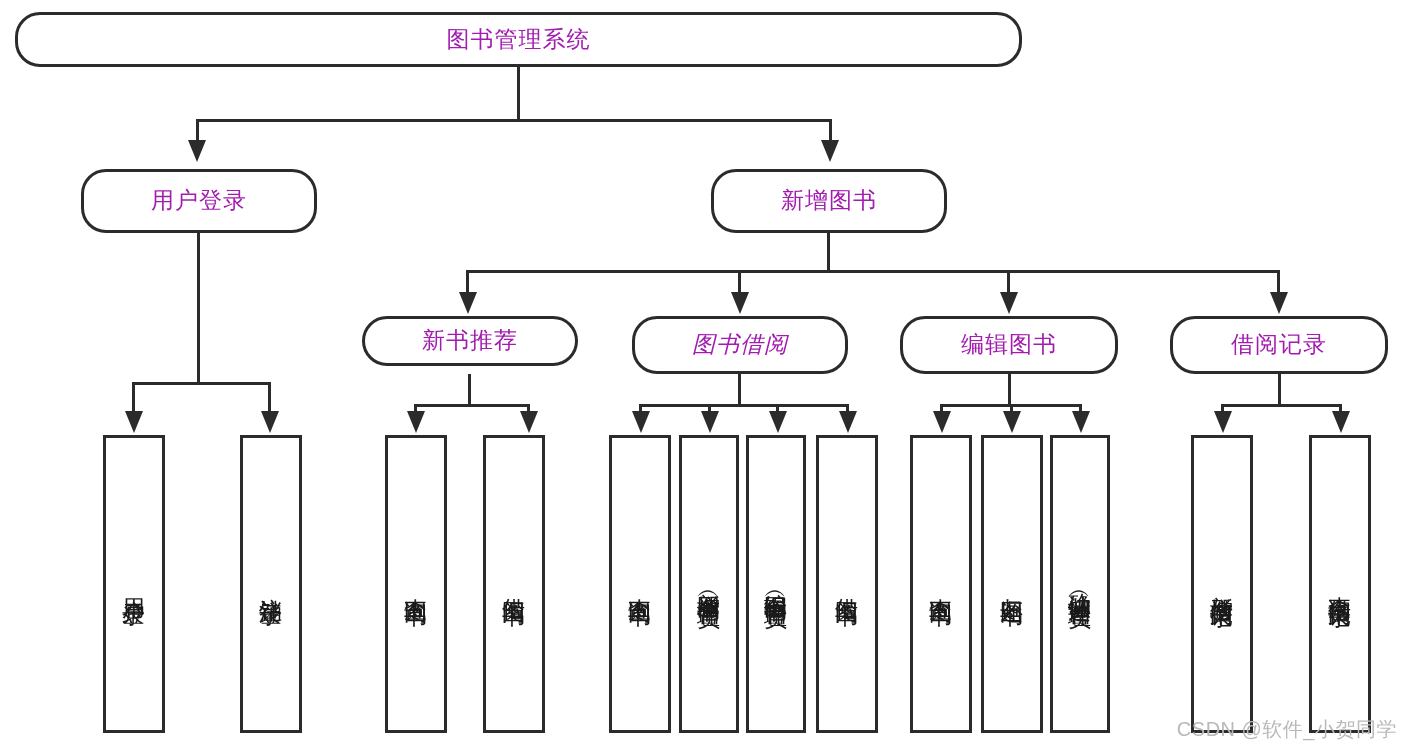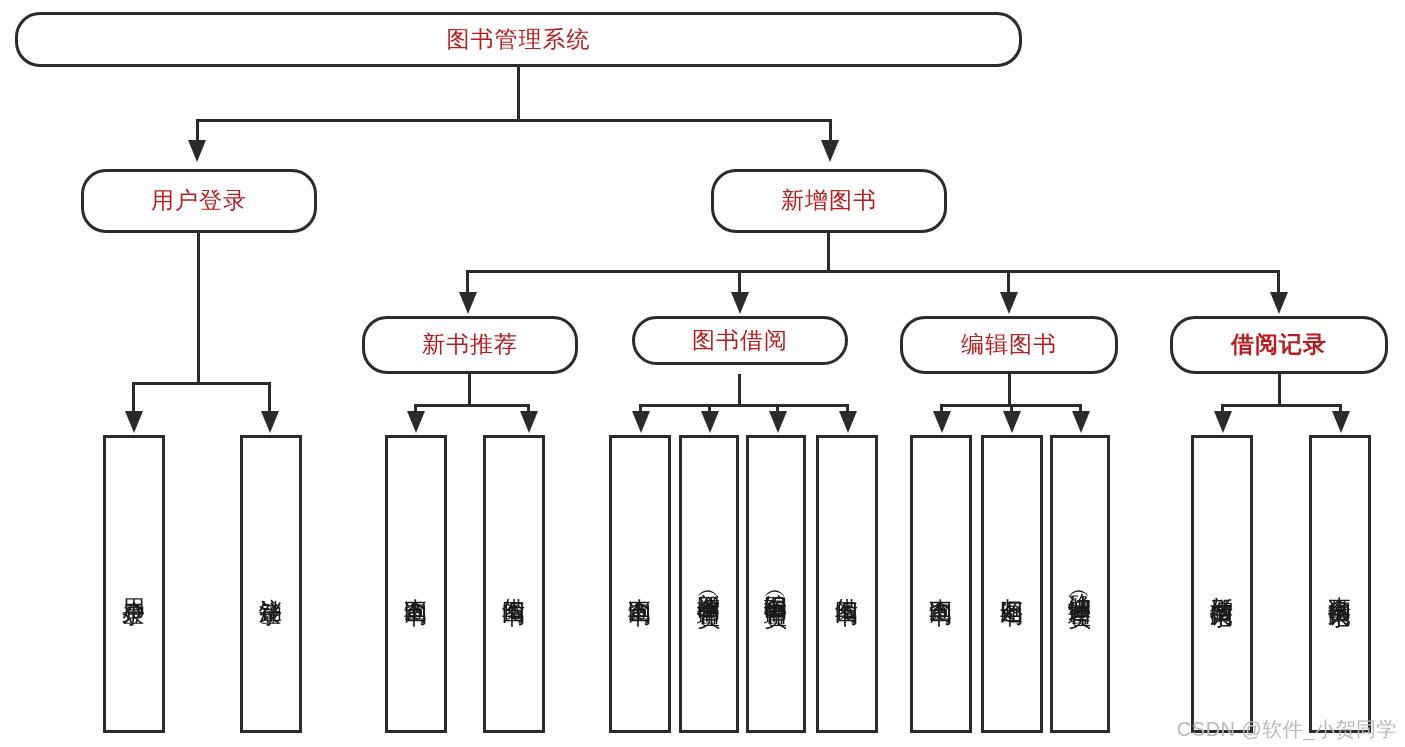--- a/index.html
+++ b/index.html
@@ -27,21 +27,21 @@
     background: #ffffff;
     display: flex;
     align-items: center;
     justify-content: center;
     text-align: center;
   }
   .node.h {
     font-size: 23px;
     letter-spacing: 1px;
     line-height: 1.1;
-    color: #b91c1c;
+    color: #a21caf;
     border-radius: 25px;
   }
   .node.root { font-size: 23px; }
 
   
   .node.v {
     writing-mode: vertical-rl;
     text-orientation: upright;
     font-size: 23px;
     line-height: 1.22;
@@ -127,30 +127,30 @@
 
   <div class="ln vln" style="left:738px; top:270px; width:3px; height:25px;"></div>
   <div class="arrow" style="left:731px; top:292px;"></div>
 
   <div class="ln vln" style="left:1007px; top:270px; width:3px; height:25px;"></div>
   <div class="arrow" style="left:1000px; top:292px;"></div>
 
   <div class="ln vln" style="left:1277px; top:270px; width:3px; height:25px;"></div>
   <div class="arrow" style="left:1270px; top:292px;"></div>
 
-  <div class="node h" style="left:362px; top:316px; width:216px; height:58px;">
+  <div class="node h" style="left:362px; top:316px; width:216px; height:50px;">
     <span>新书推荐</span>
   </div>
-  <div class="node h" style="left:632px; top:316px; width:216px; height:49px;">
+  <div class="node h" style="left:632px; top:316px; width:216px; height:58px;font-style:italic;">
     <span>图书借阅</span>
   </div>
   <div class="node h" style="left:900px; top:316px; width:218px; height:58px;">
     <span>编辑图书</span>
   </div>
-  <div class="node h" style="left:1170px; top:316px; width:218px; height:58px;font-weight:bold;">
+  <div class="node h" style="left:1170px; top:316px; width:218px; height:58px;">
     <span>借阅记录</span>
   </div>
 
   <div class="ln vln" style="left:468px; top:374px; width:3px; height:33px;"></div>
   <div class="ln hln" style="left:414px; top:404px; width:116px; height:3px;"></div>
   <div class="ln vln" style="left:414px; top:404px; width:3px; height:10px;"></div>
   <div class="arrow" style="left:407px; top:411px;"></div>
   <div class="ln vln" style="left:527px; top:404px; width:3px; height:10px;"></div>
   <div class="arrow" style="left:520px; top:411px;"></div>
 

